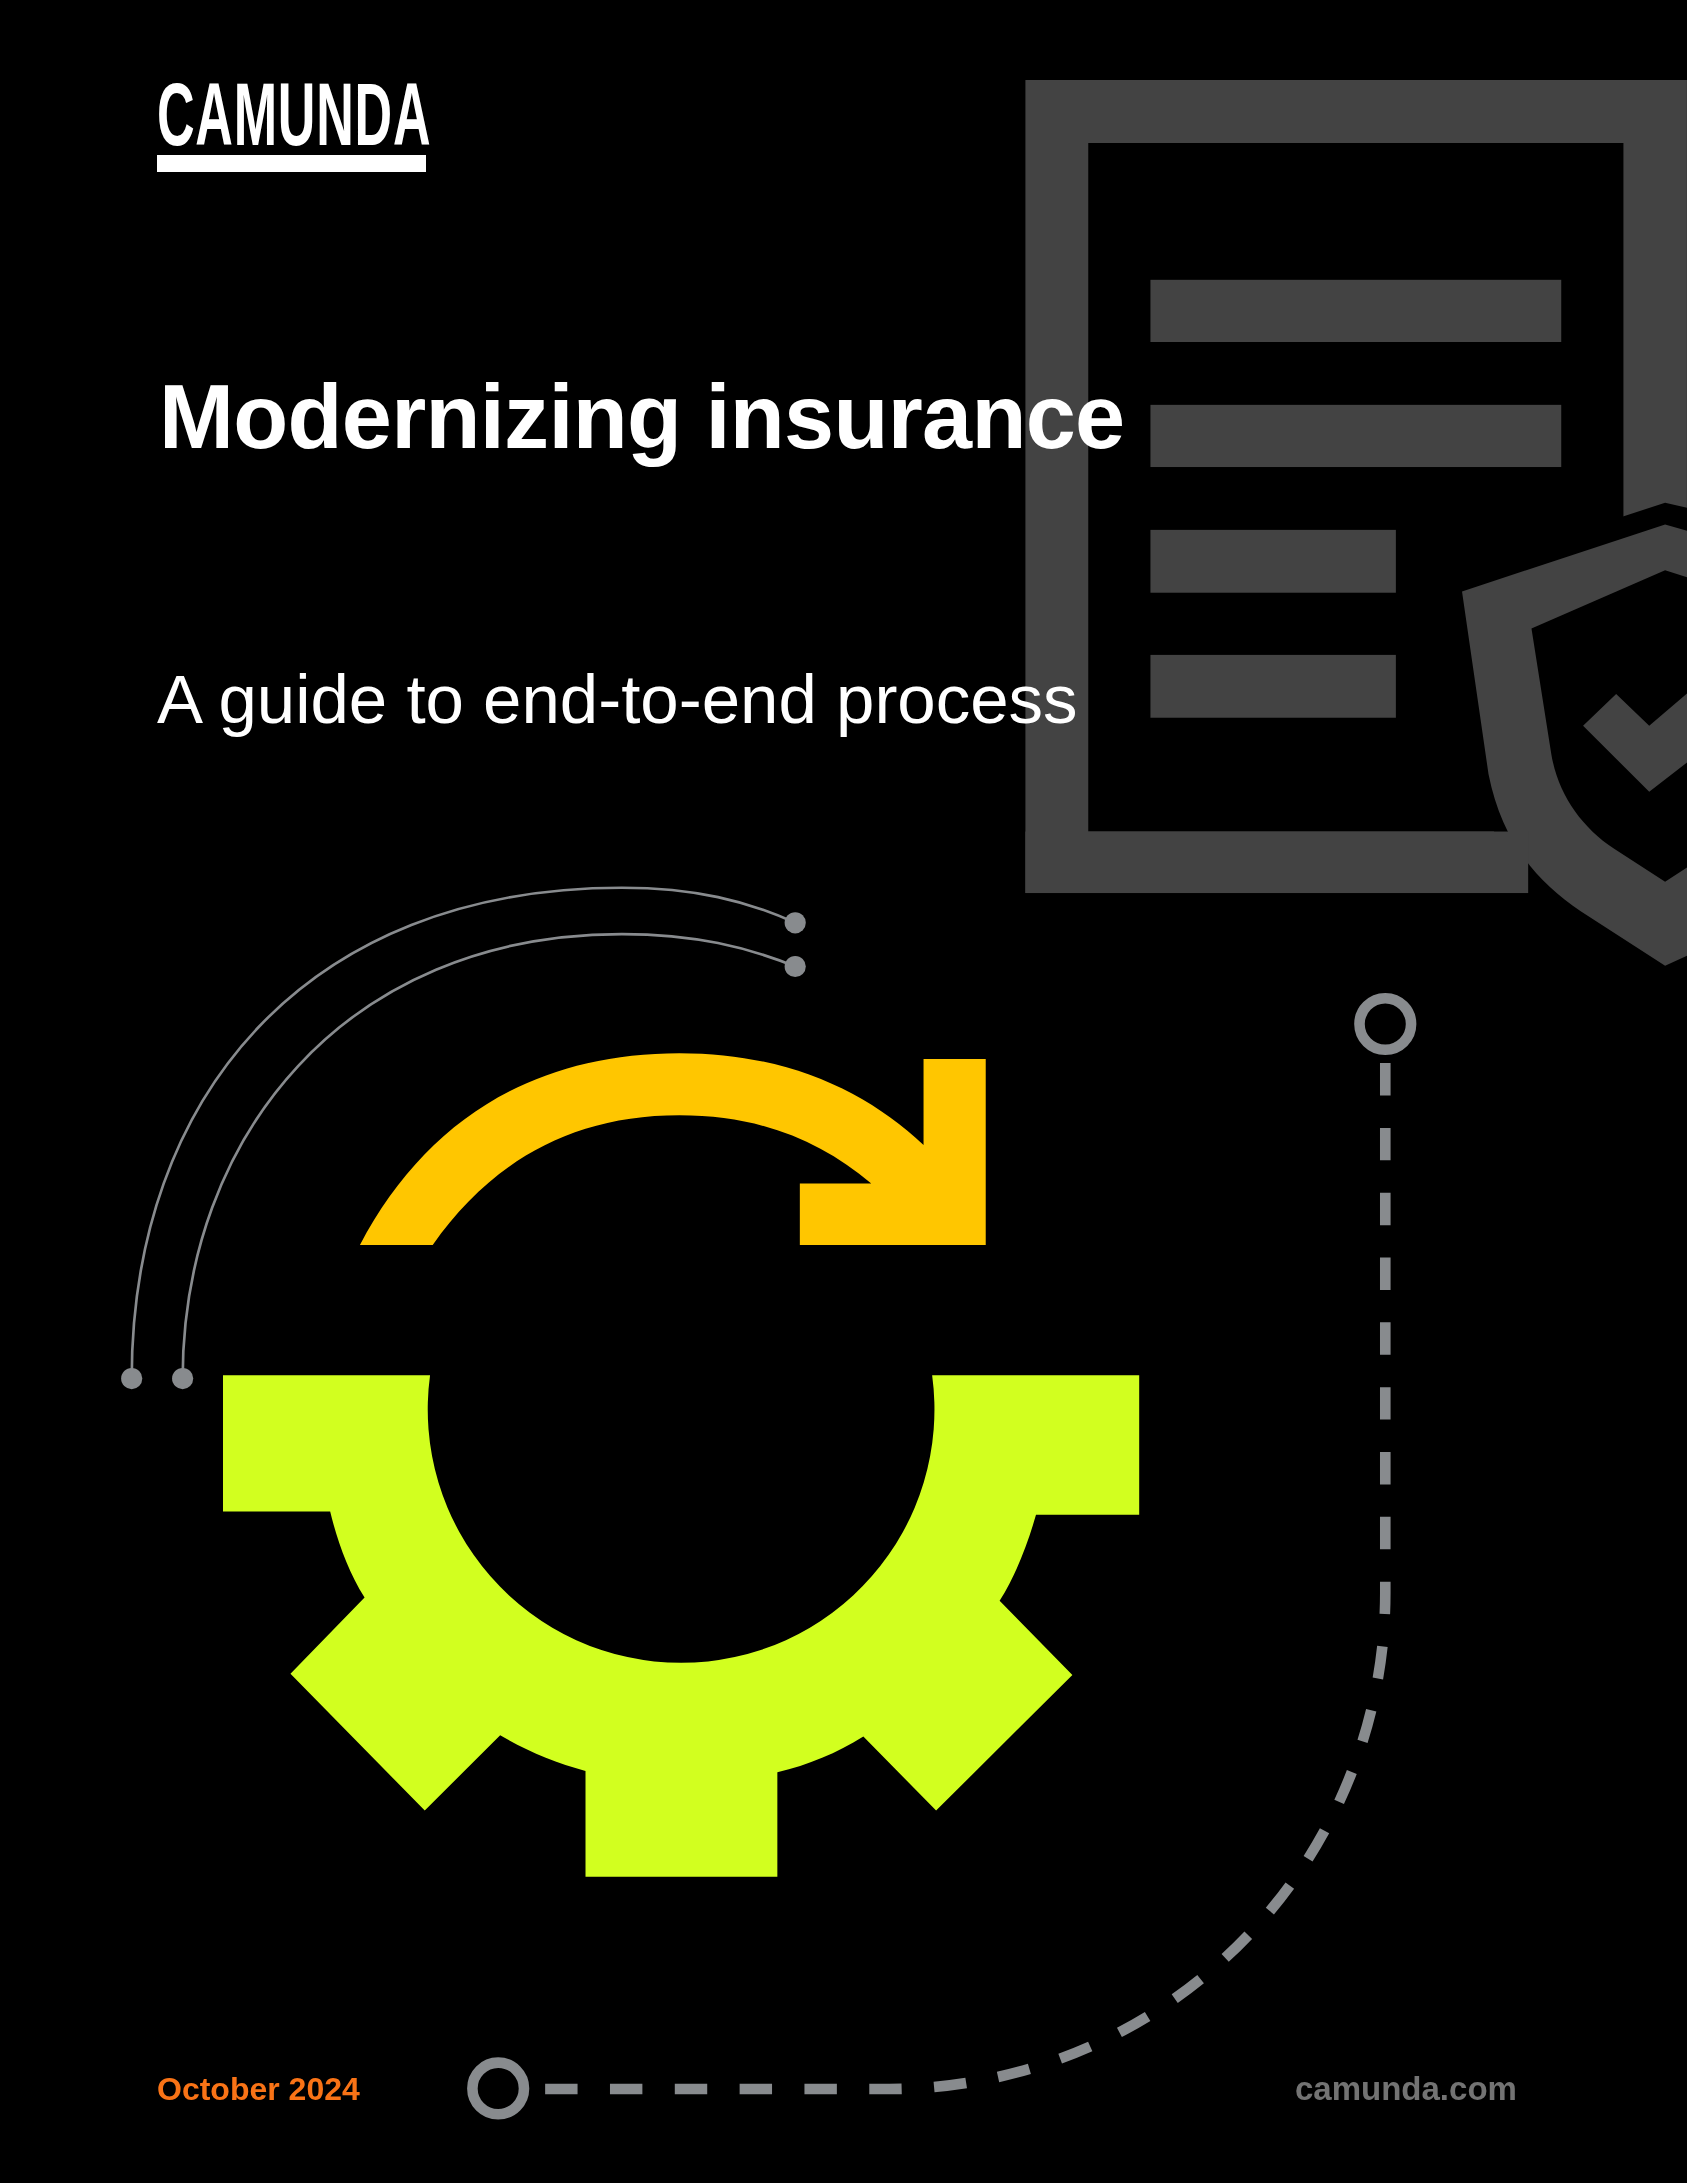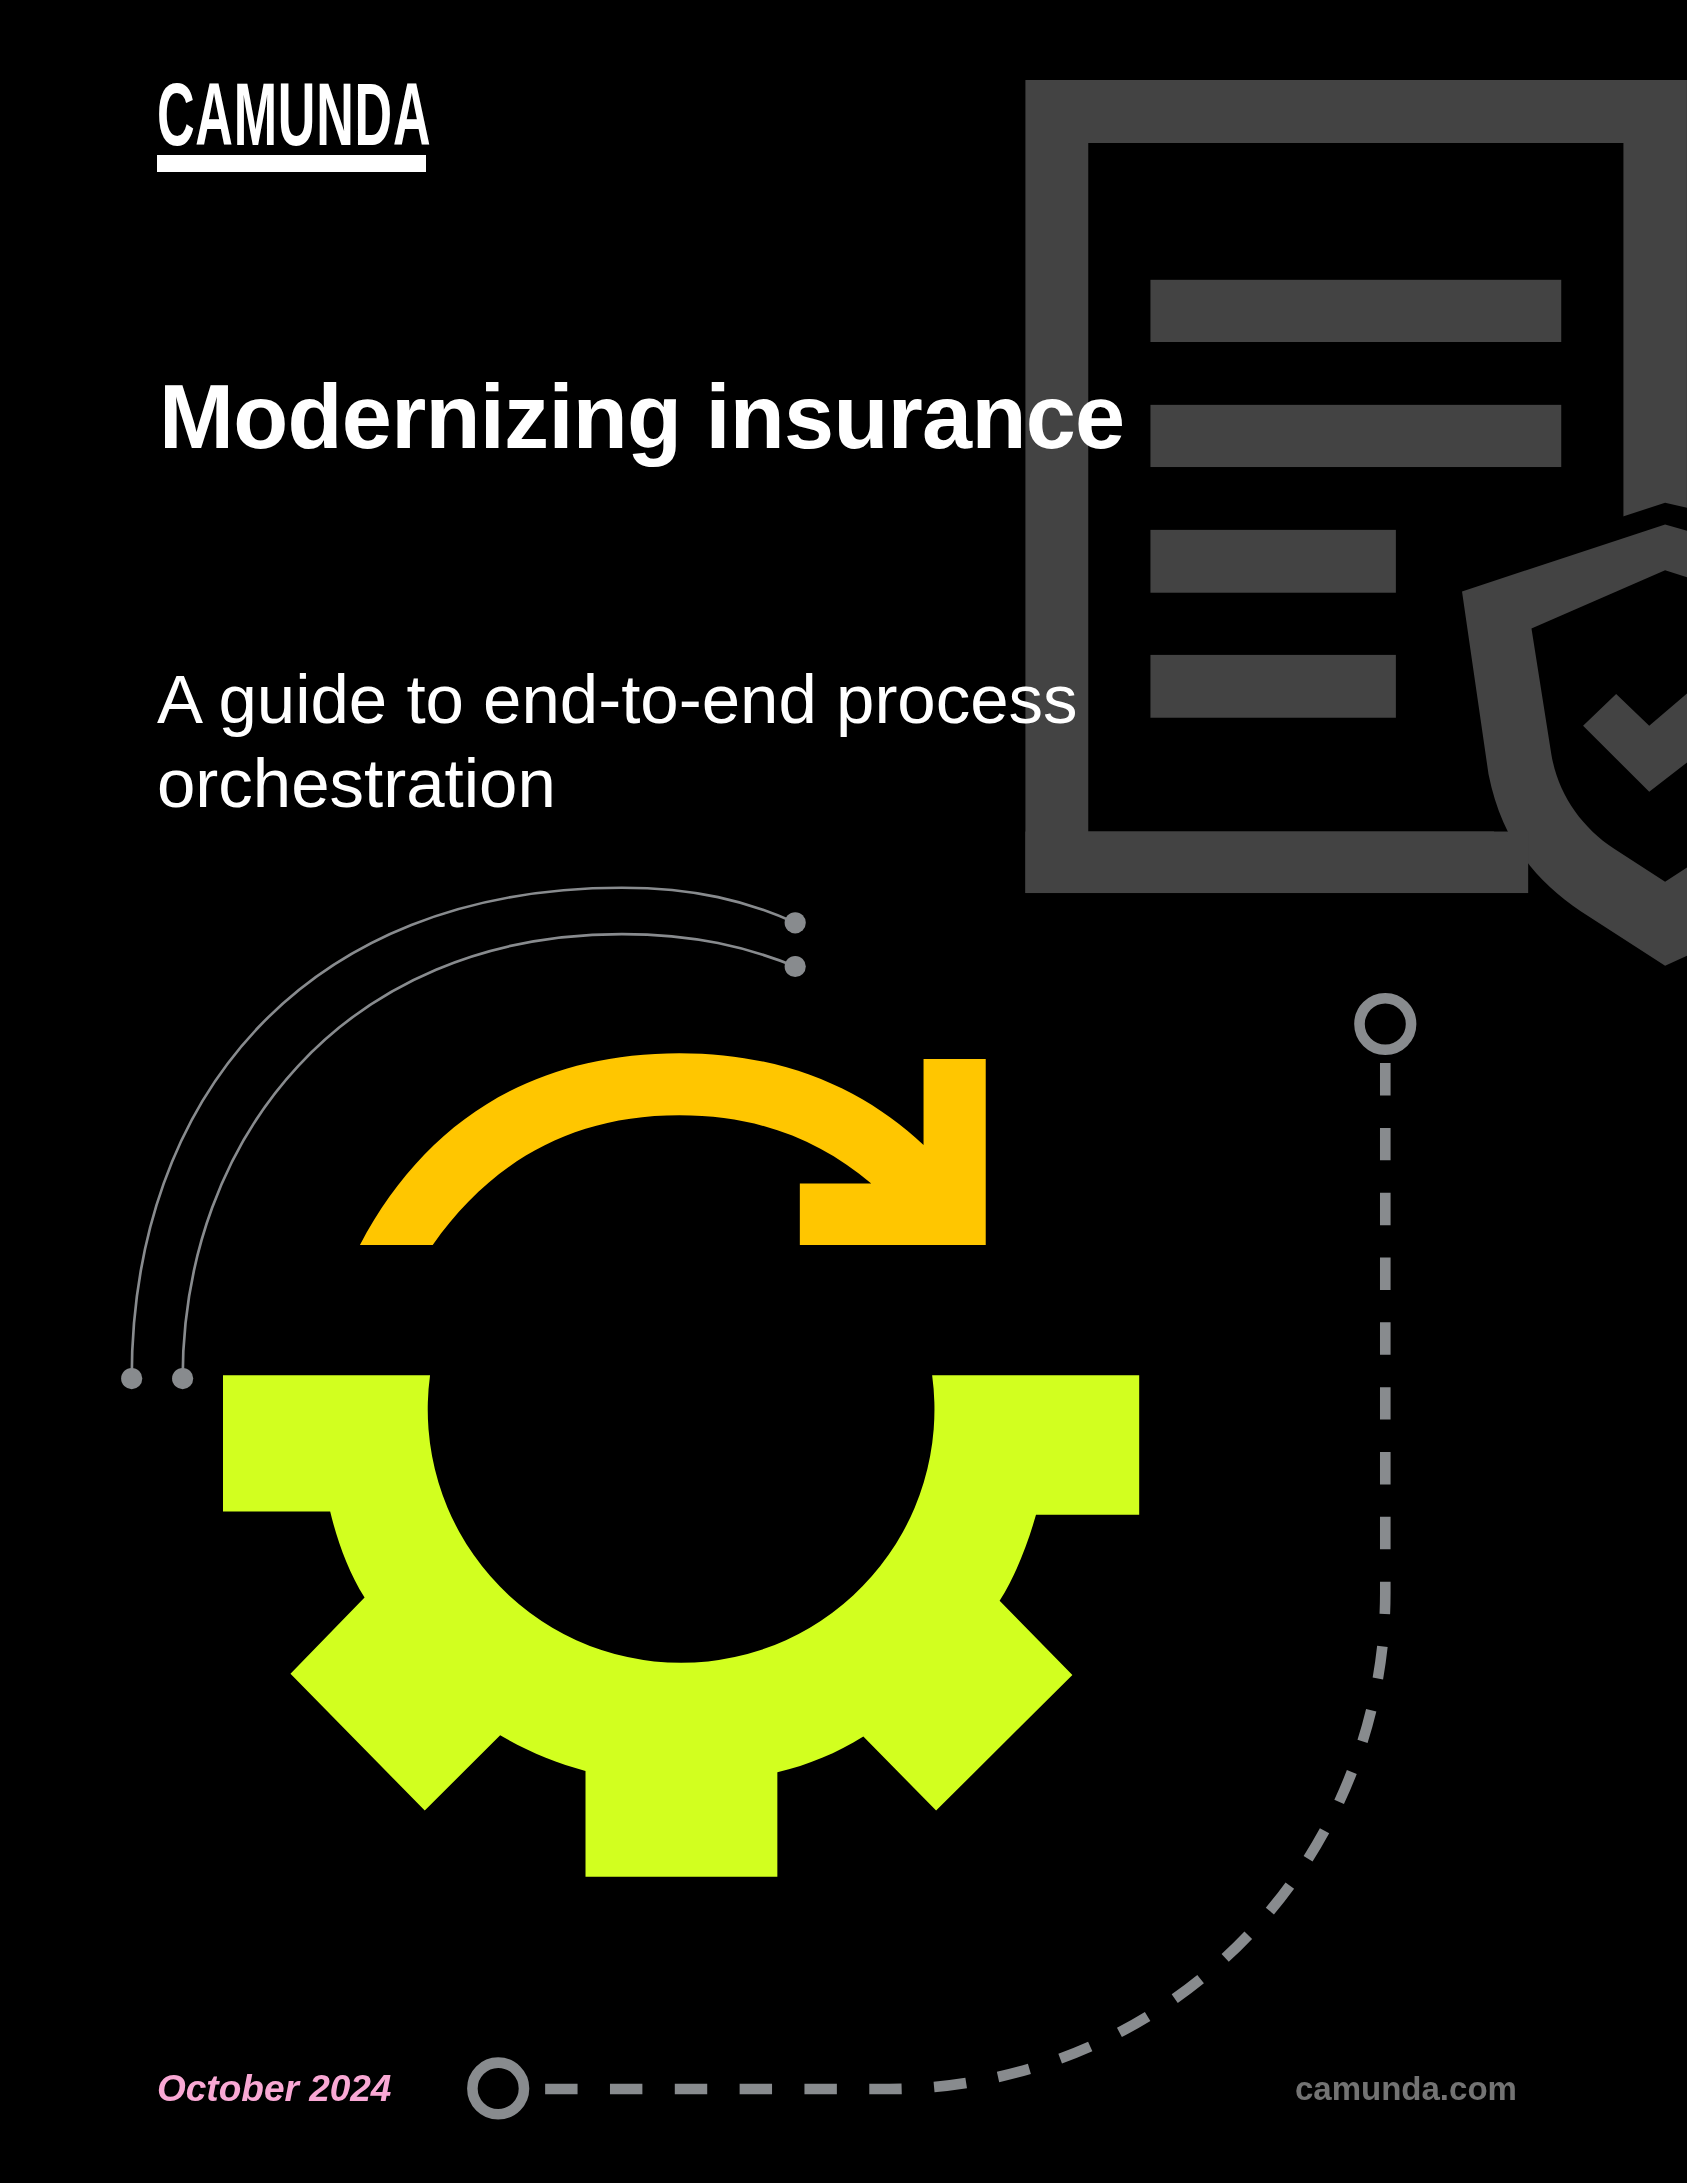--- a/index.html
+++ b/index.html
@@ -76,25 +76,24 @@
       letter-spacing: 0px;
       color: #ffffff;
       white-space: nowrap;
     }
     .footer-date {
       position: absolute;
       left: 157px;
       top: 2072px;
       font-family: "Liberation Sans", sans-serif;
       font-weight: 700;
-      font-size: 37px;
+      font-size: 32px;
       line-height: 34px;
-      color: #f9a8d4;
+      color: #f97316;
       white-space: nowrap;
-      font-style: italic;
     }
     .footer-url {
       position: absolute;
       left: 1295px;
       top: 2071px;
       font-family: "Liberation Sans", sans-serif;
       font-weight: 700;
       font-size: 33px;
       line-height: 36px;
       color: #737373;
@@ -173,18 +172,17 @@
   <div class="logo-text">CAMUNDA</div>
   <div class="logo-bar"></div>
 </div>
 
 <h1 class="title">
   <span>Modernizing insurance</span><br>
 </h1>
 
 <h2 class="subtitle">
   <span>A guide to end-to-end process</span><br>
-  <span>orchestration</span>
 </h2>
 
 <div class="footer-date">October 2024</div>
 <div class="footer-url">camunda.com</div>
 
 
 </body></html>

